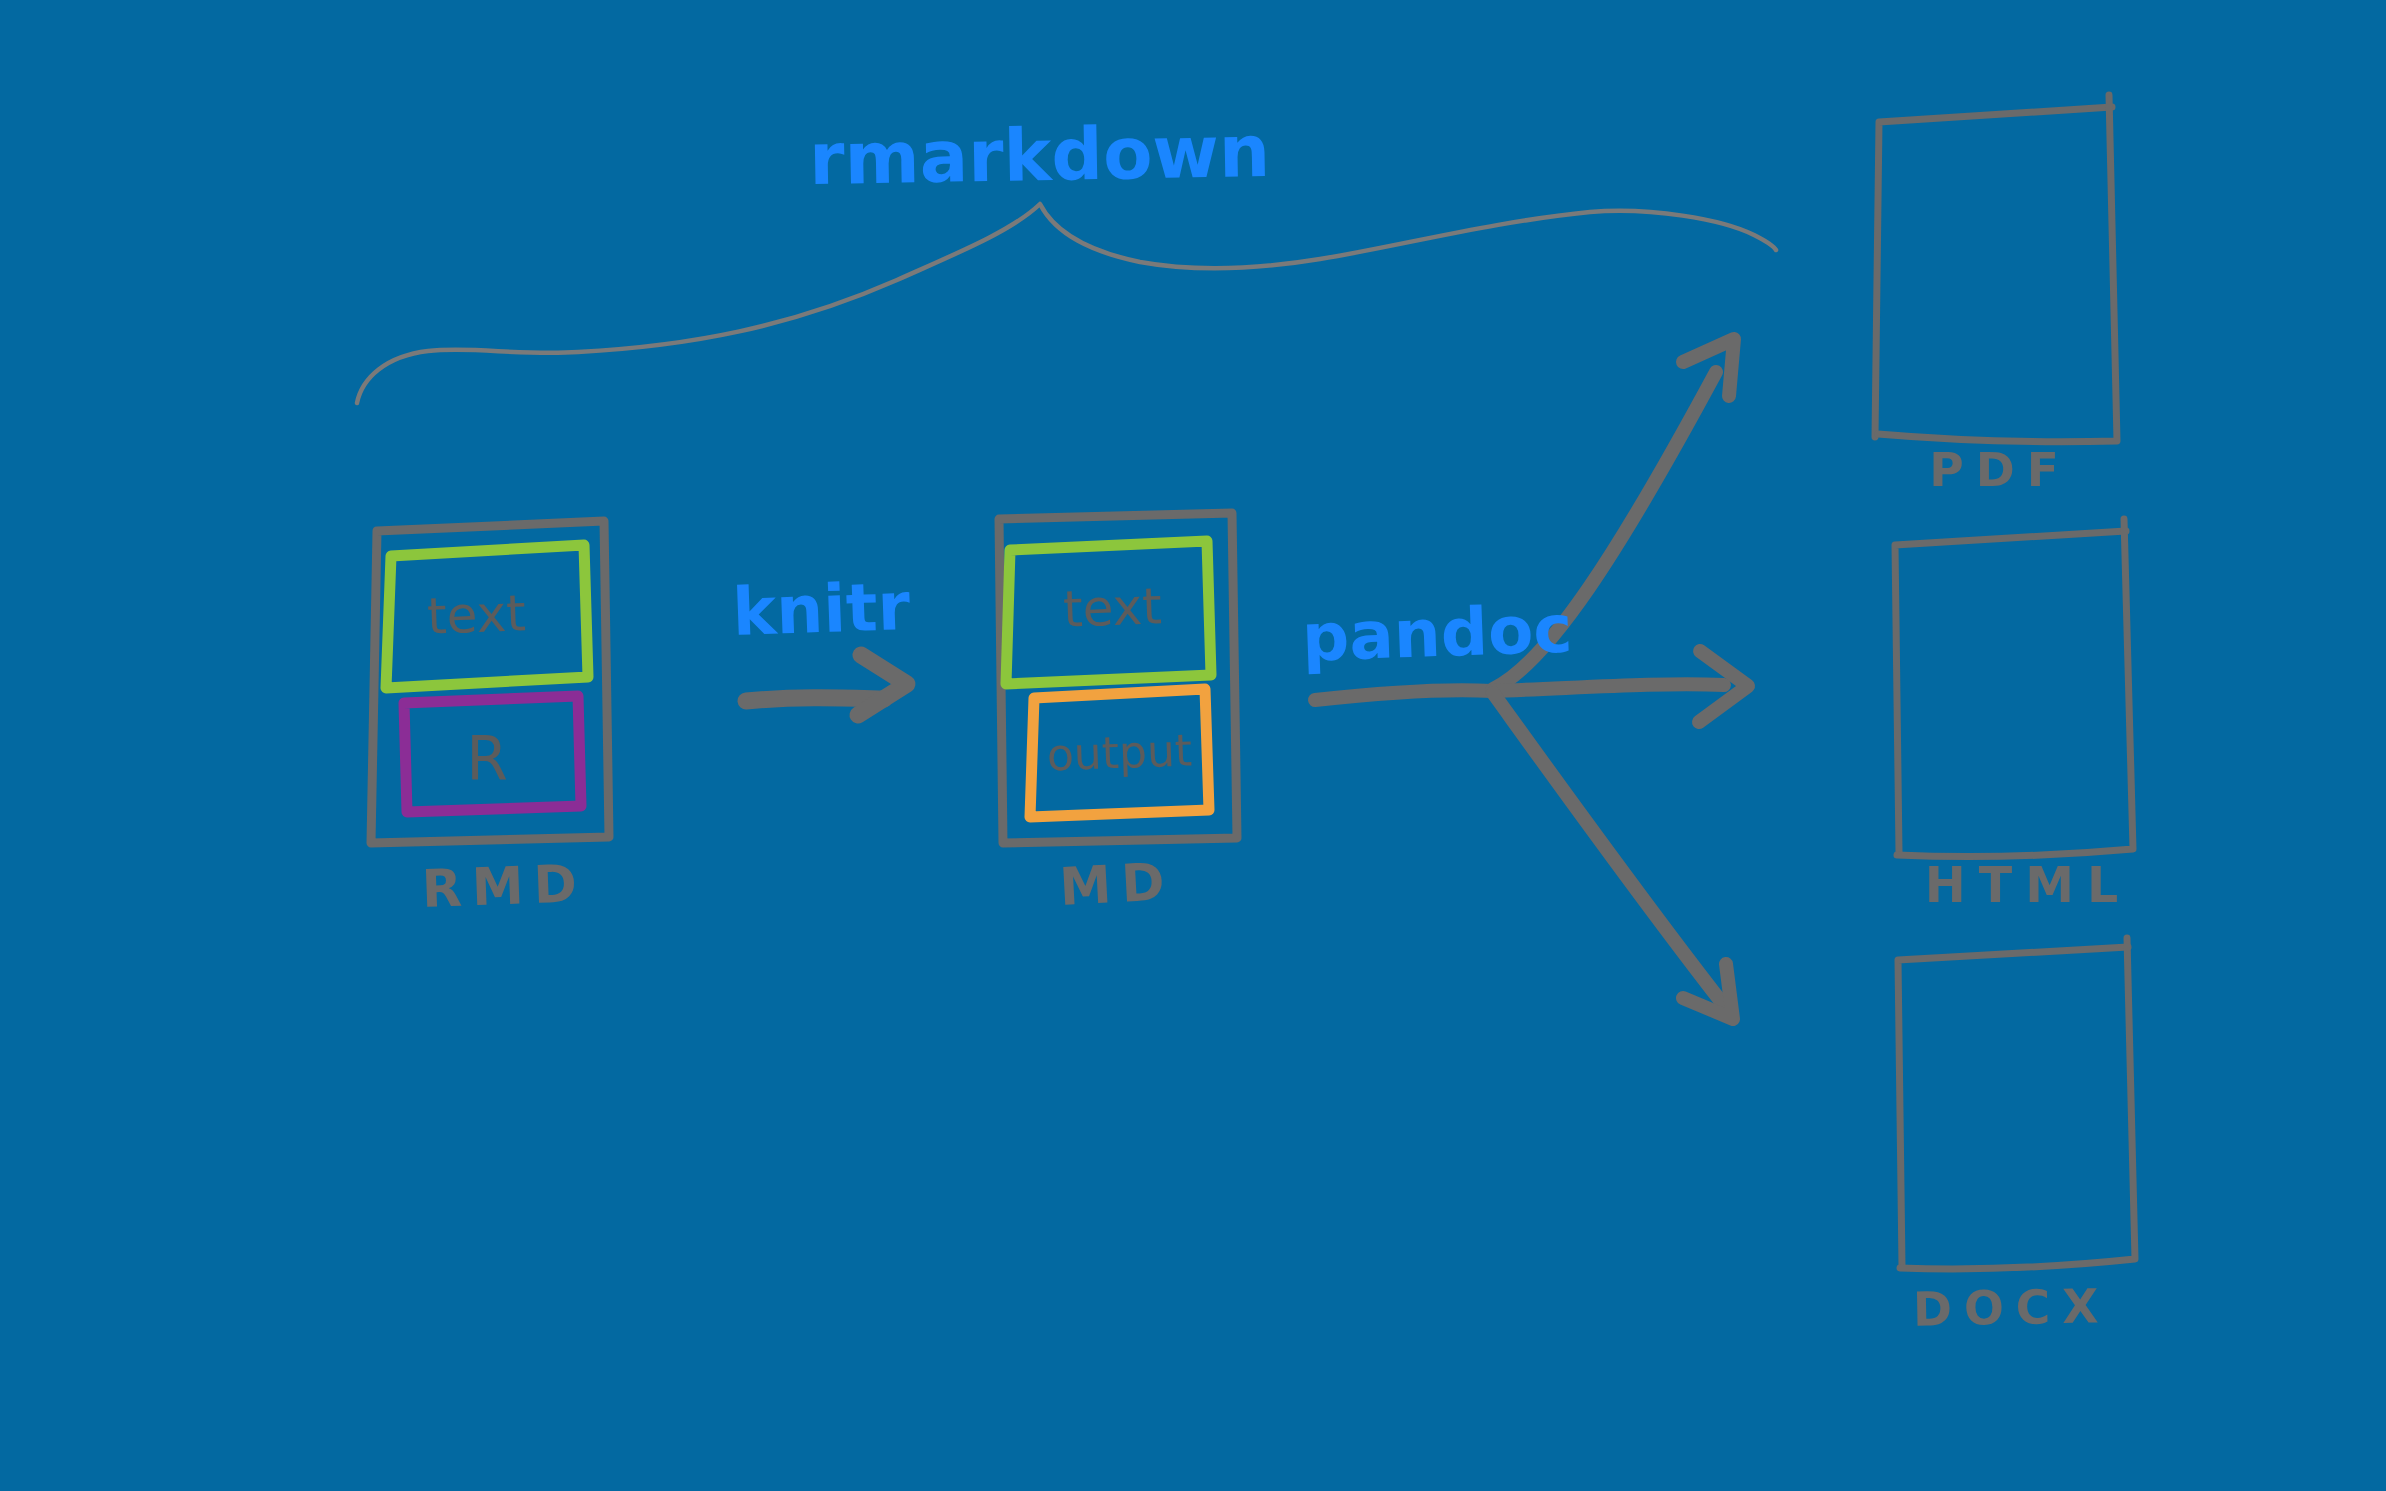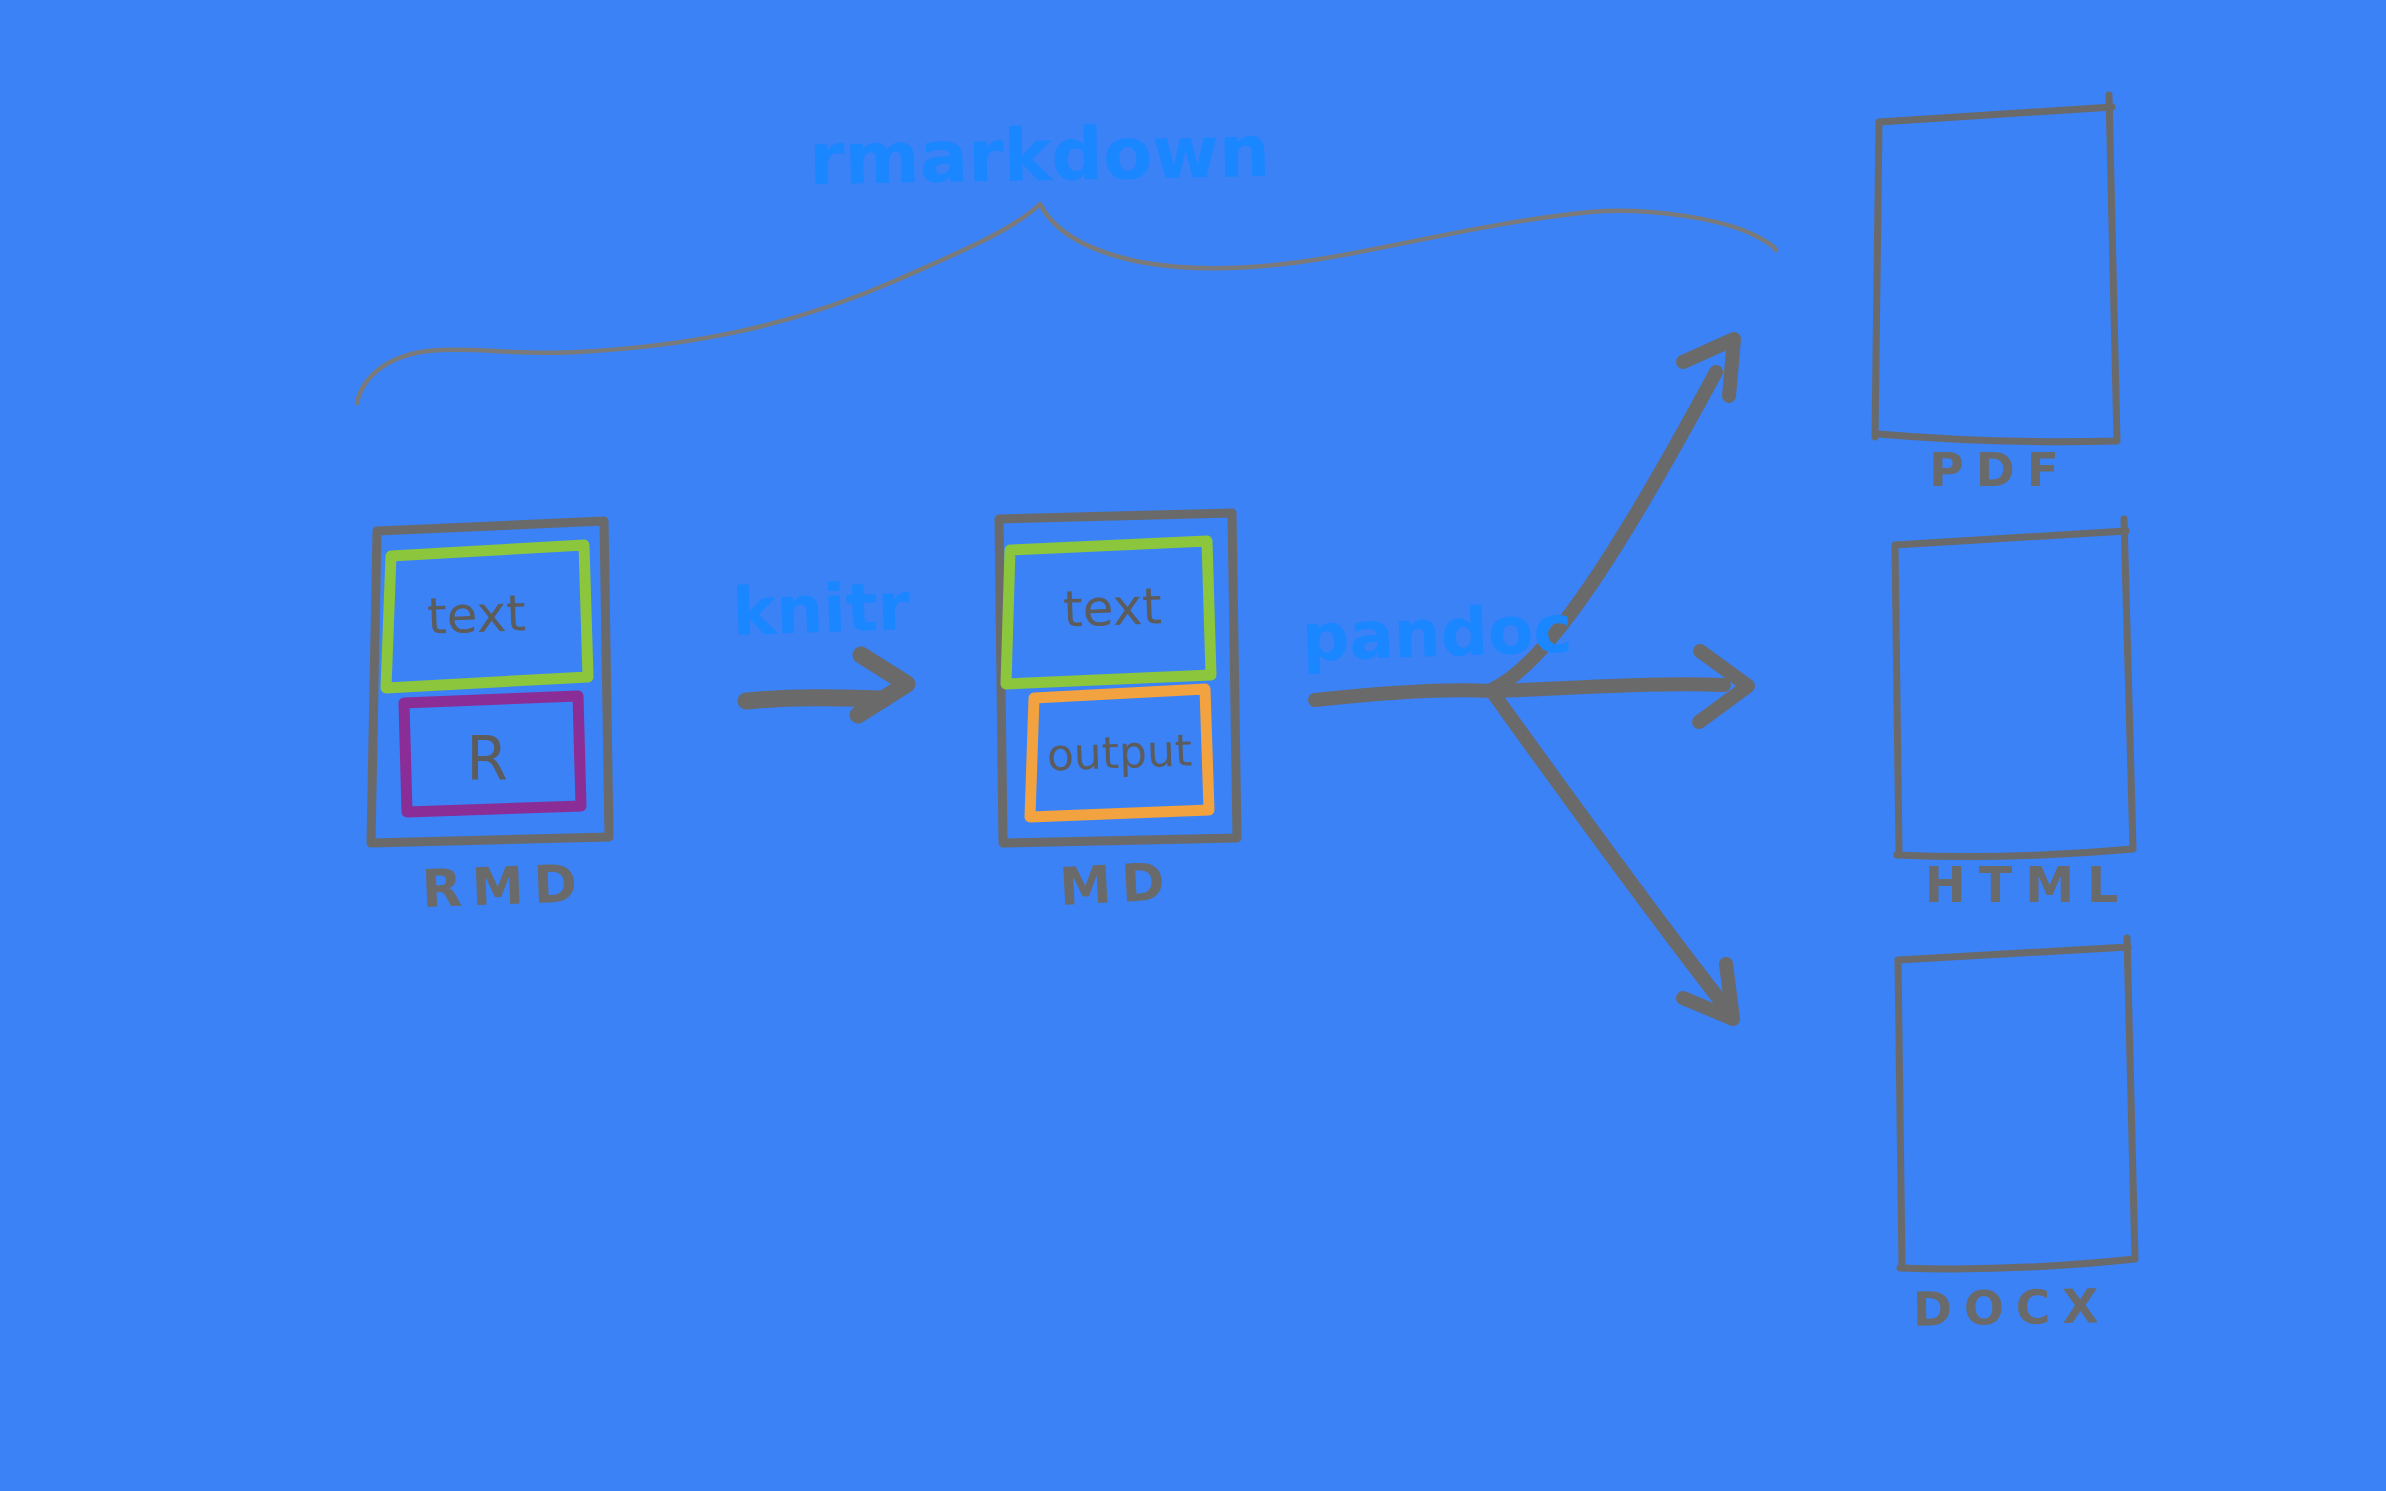--- a/index.html
+++ b/index.html
@@ -4,21 +4,21 @@
 <style>
   html, body {
     margin: 0;
     padding: 0;
     background: #ffffff;
   }
   .canvas {
     position: relative;
     width: 2386px;
     height: 1491px;
-    background: #3b82f6;
+    background: #0369a1;
     overflow: hidden;
     font-family: "DejaVu Sans", sans-serif;
   }
   svg.diagram {
     position: absolute;
     inset: 0;
     width: 2386px;
     height: 1491px;
   }
   .stroke {

